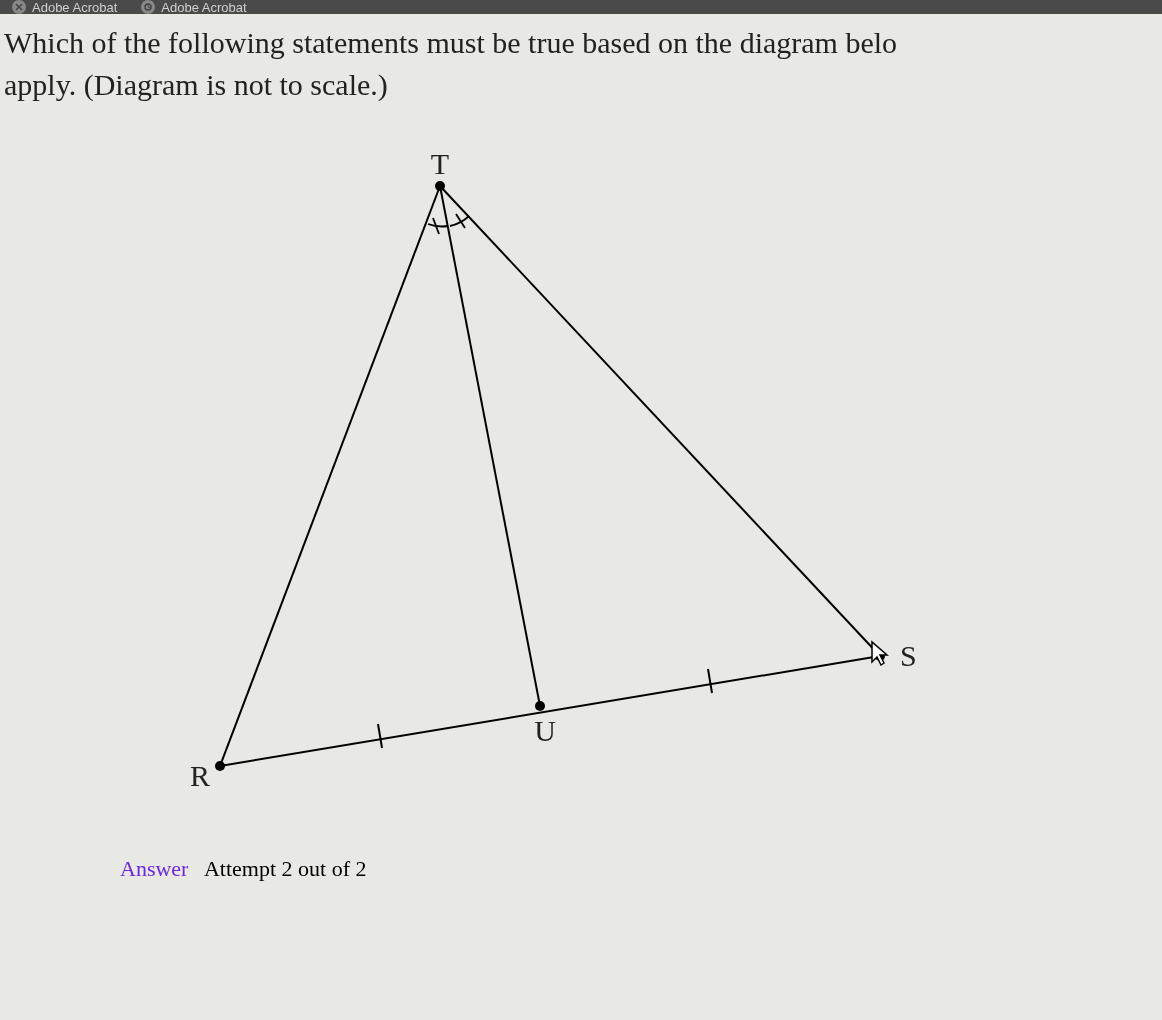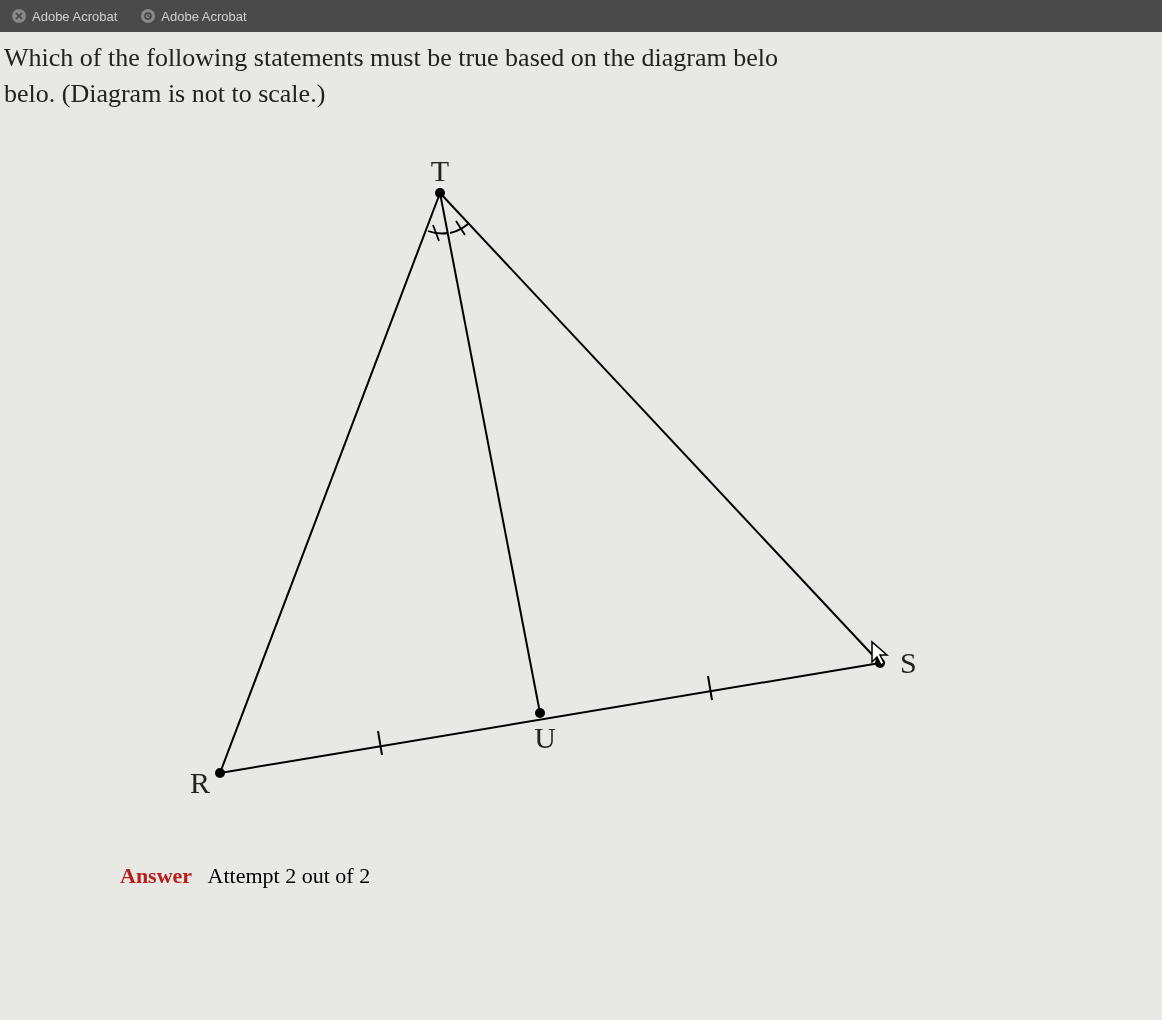--- a/index.html
+++ b/index.html
@@ -9,21 +9,21 @@
     }
     body {
       font-family: Georgia, 'Times New Roman', serif;
       background: #e8e8e4;
       width: 1162px;
       height: 1020px;
       overflow: hidden;
     }
     .tab-bar {
       background: #4a4a4a;
-      height: 32px;
+      height: 14px;
       display: flex;
       align-items: center;
       padding-left: 4px;
       gap: 8px;
     }
     .tab {
       display: flex;
       align-items: center;
       gap: 6px;
       color: #d0d0d0;
@@ -38,41 +38,41 @@
       background: #888;
       border-radius: 50%;
       display: flex;
       align-items: center;
       justify-content: center;
     }
     .content {
       padding: 8px 0 0 0;
     }
     .question-text {
-      font-size: 26px;
+      font-size: 30px;
       color: #222;
       line-height: 1.4;
       padding: 0 4px;
       font-family: Georgia, serif;
     }
     .diagram-container {
       margin-top: 40px;
       padding-left: 100px;
     }
     .diagram-svg {
       display: block;
     }
     .answer-section {
       margin-top: 50px;
       padding-left: 120px;
       font-size: 22px;
     }
     .answer-label {
-      font-weight: bold;
-      color: #b91c1c;
+      font-weight: normal;
+      color: #6d28d9;
     }
     .attempt-text {
       color: #000000;
       margin-left: 10px;
     }
     .cursor-icon {
       position: absolute;
       left: 870px;
       top: 640px;
     }
@@ -96,21 +96,21 @@
           <path d="M5 2 L5 5 L7 6" stroke="#444" stroke-width="1" fill="none"></path>
         </svg>
     </span>
     <span>Adobe Acrobat</span>
   </div>
 </div>
 
 <div class="content">
   <div class="question-text">
     <span>Which of the following statements must be true based on the diagram belo</span><br>
-    <span>belo. (Diagram is not to scale.)</span>
+    <span>apply. (Diagram is not to scale.)</span>
   </div>
 
   <div class="diagram-container">
     <svg class="diagram-svg" width="900" height="660" viewBox="0 0 900 660">
 
       <line x1="340" y1="40" x2="120" y2="620" stroke="#000" stroke-width="2"></line>
       <line x1="340" y1="40" x2="780" y2="510" stroke="#000" stroke-width="2"></line>
       <line x1="120" y1="620" x2="780" y2="510" stroke="#000" stroke-width="2"></line>
 
       <line x1="340" y1="40" x2="440" y2="560" stroke="#000" stroke-width="2"></line>

